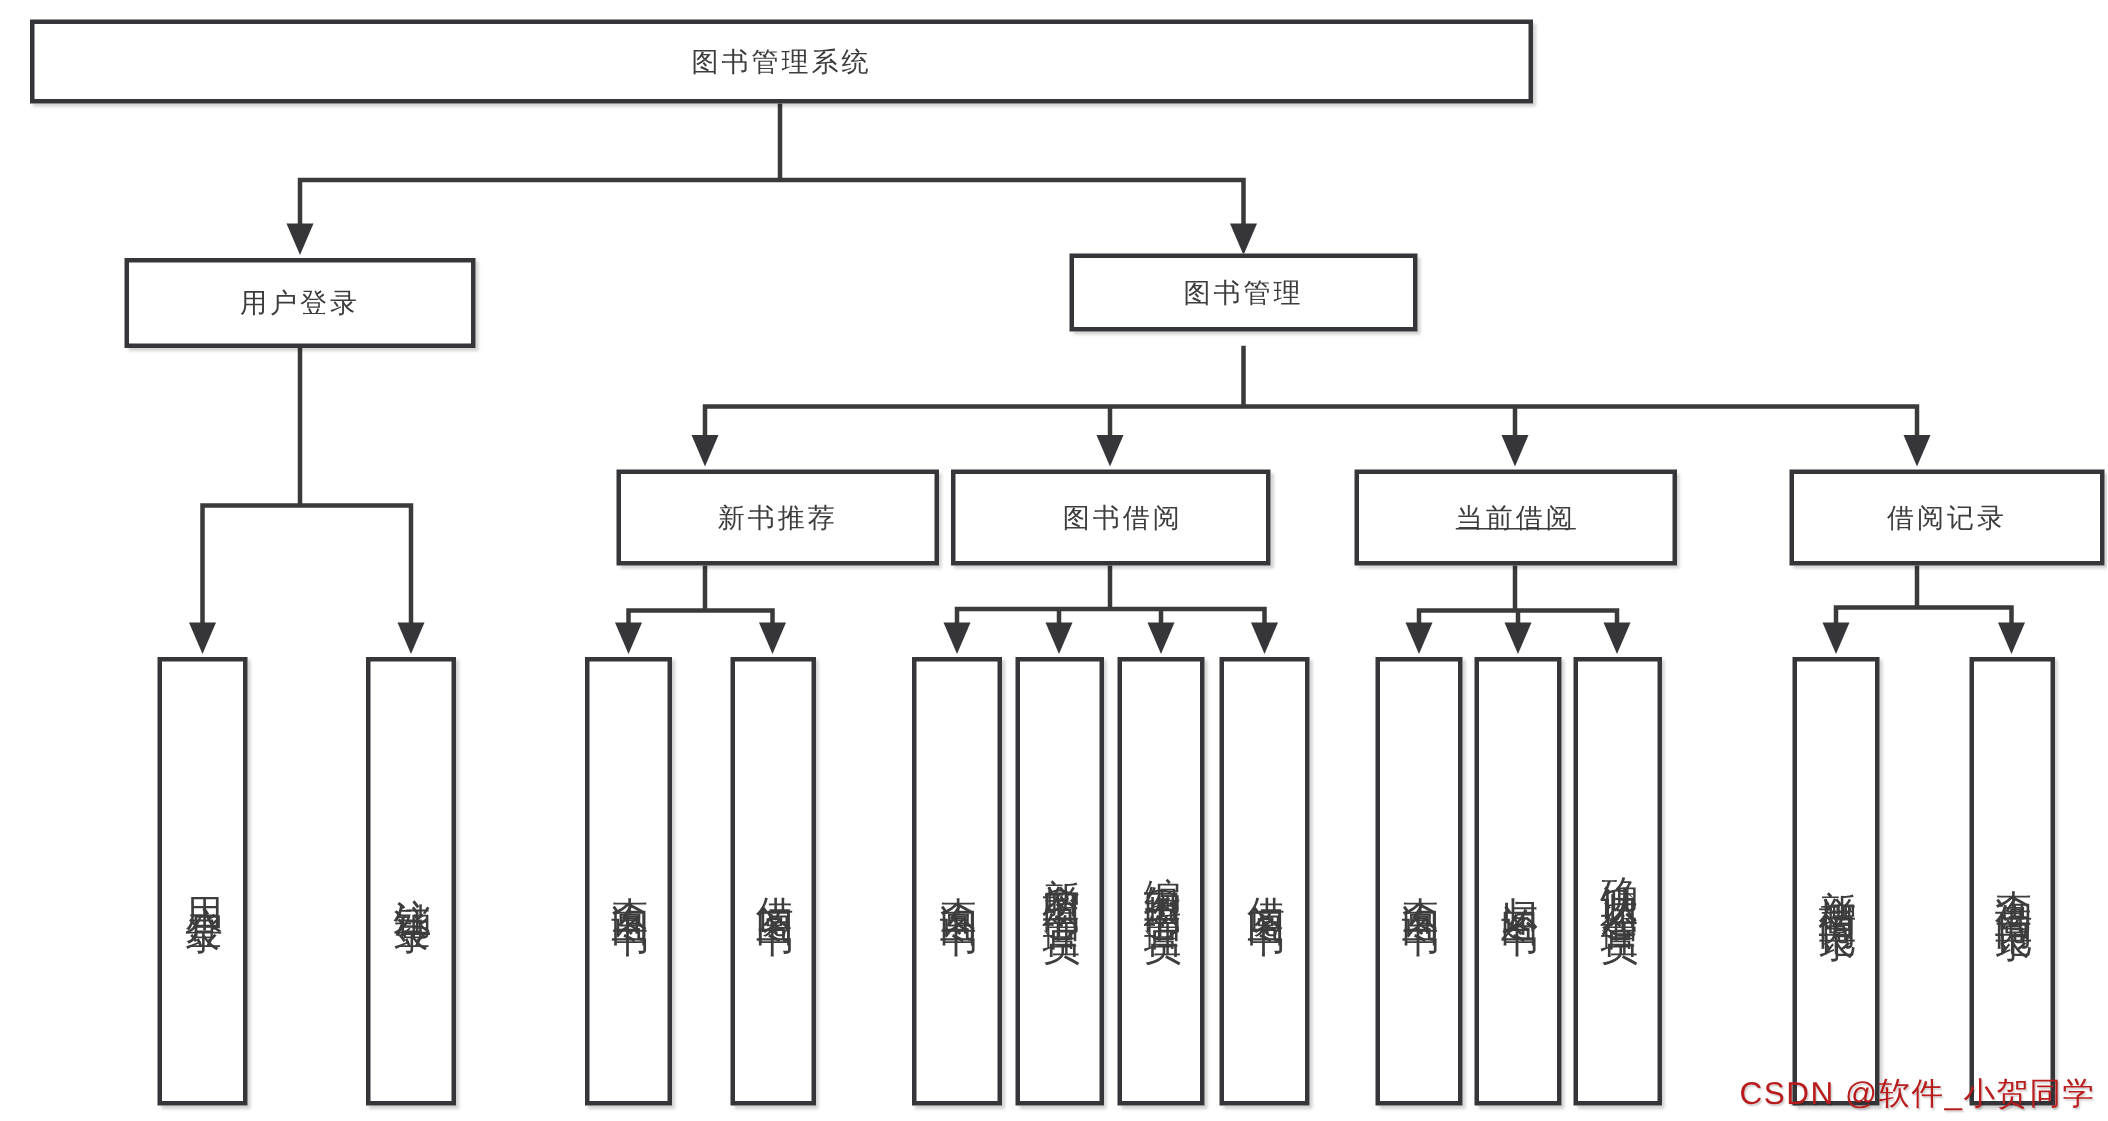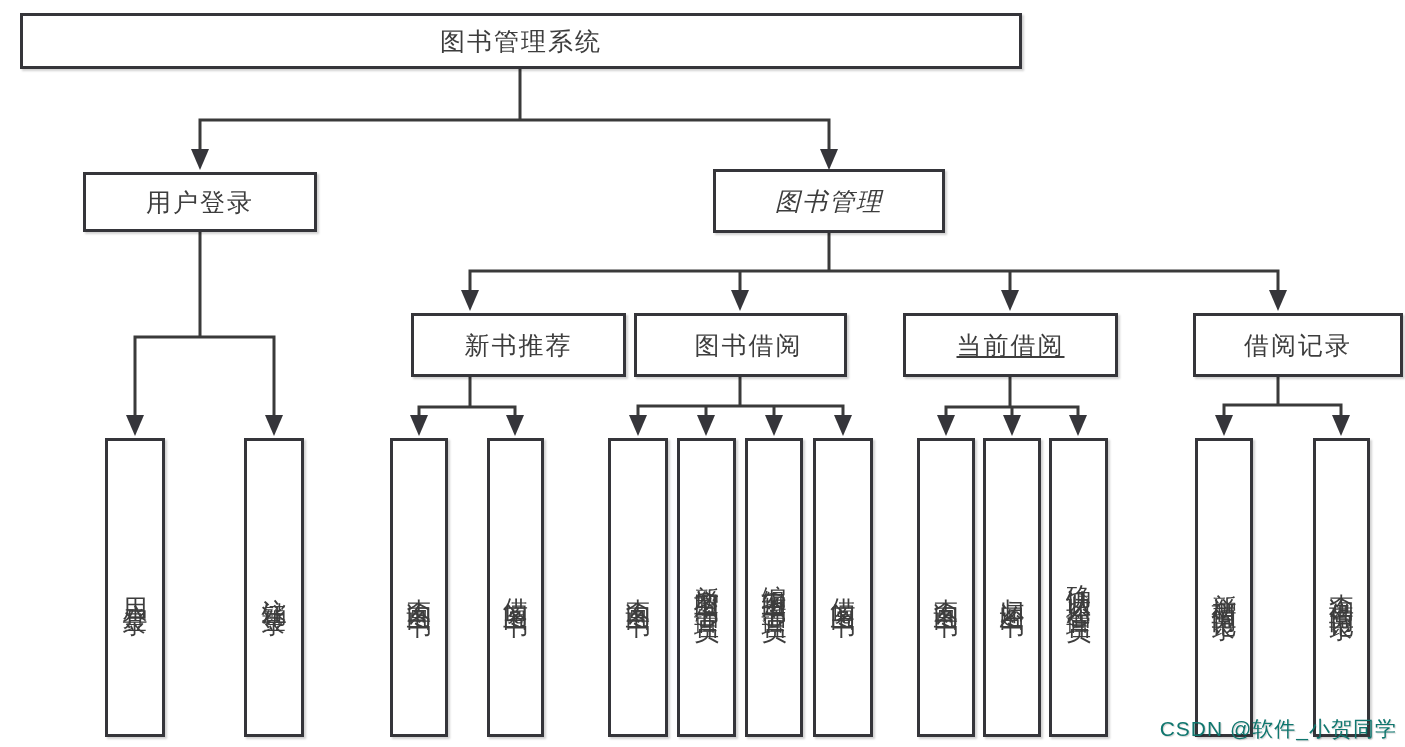--- a/index.html
+++ b/index.html
@@ -23,36 +23,36 @@
     border: 3px solid #35353a;
     background: #ffffff;
     color: #3d3d3d;
     display: flex;
     align-items: center;
     justify-content: center;
     box-shadow: 2px 2px 2px rgba(0,0,0,0.18);
     white-space: nowrap;
   }
   .h-node {
-    font-size: 25px;
+    font-size: 18px;
     letter-spacing: 2px;
   }
   .v-node {
     writing-mode: vertical-rl;
     text-orientation: mixed;
     font-size: 25px;
     letter-spacing: 5px;
     line-height: 1;
   }
   .watermark {
     position: absolute;
     right: 8px;
     bottom: 4px;
     font-size: 21px;
-    color: #0f766e;
+    color: #b91c1c;
     letter-spacing: 1px;
     text-shadow: 1px 1px 1px rgba(0,0,0,0.18);
     z-index: 5;
   }
 </style>
 </head>
 <body>
 
 <div class="stage">
 
@@ -85,21 +85,21 @@
       <polygon points="1003,415 1021,415 1012,436"></polygon>
       <polygon points="1069,415 1087,415 1078,436"></polygon>
       <polygon points="1215,415 1233,415 1224,436"></polygon>
       <polygon points="1332,415 1350,415 1341,436"></polygon>
     </g>
   </svg>
 
   <div class="node h-node" style="left:20px; top:13px; width:1002px; height:56px;">图书管理系统</div>
 
   <div class="node h-node" style="left:83px; top:172px; width:234px; height:60px;">用户登录</div>
-  <div class="node h-node" style="left:713px; top:169px; width:232px; height:64px;font-style:italic;">图书管理</div>
+  <div class="node h-node" style="left:713px; top:169px; width:232px; height:52px;">图书管理</div>
 
   <div class="node h-node" style="left:363px; top:313px; width:215px; height:64px;margin-left:48px;">新书推荐</div>
   <div class="node h-node" style="left:634px; top:313px; width:213px; height:64px;padding-left:16px;">图书借阅</div>
   <div class="node h-node" style="left:903px; top:313px; width:215px; height:64px;text-decoration:underline;">当前借阅</div>
   <div class="node h-node" style="left:1193px; top:313px; width:210px; height:64px;">借阅记录</div>
 
   <div class="node v-node" style="left:105px; top:438px; width:60px; height:299px;">用户登录</div>
   <div class="node v-node" style="left:244px; top:438px; width:60px; height:299px;">注销登录</div>
 
   <div class="node v-node" style="left:390px; top:438px; width:58px; height:299px;">查询图书</div>

